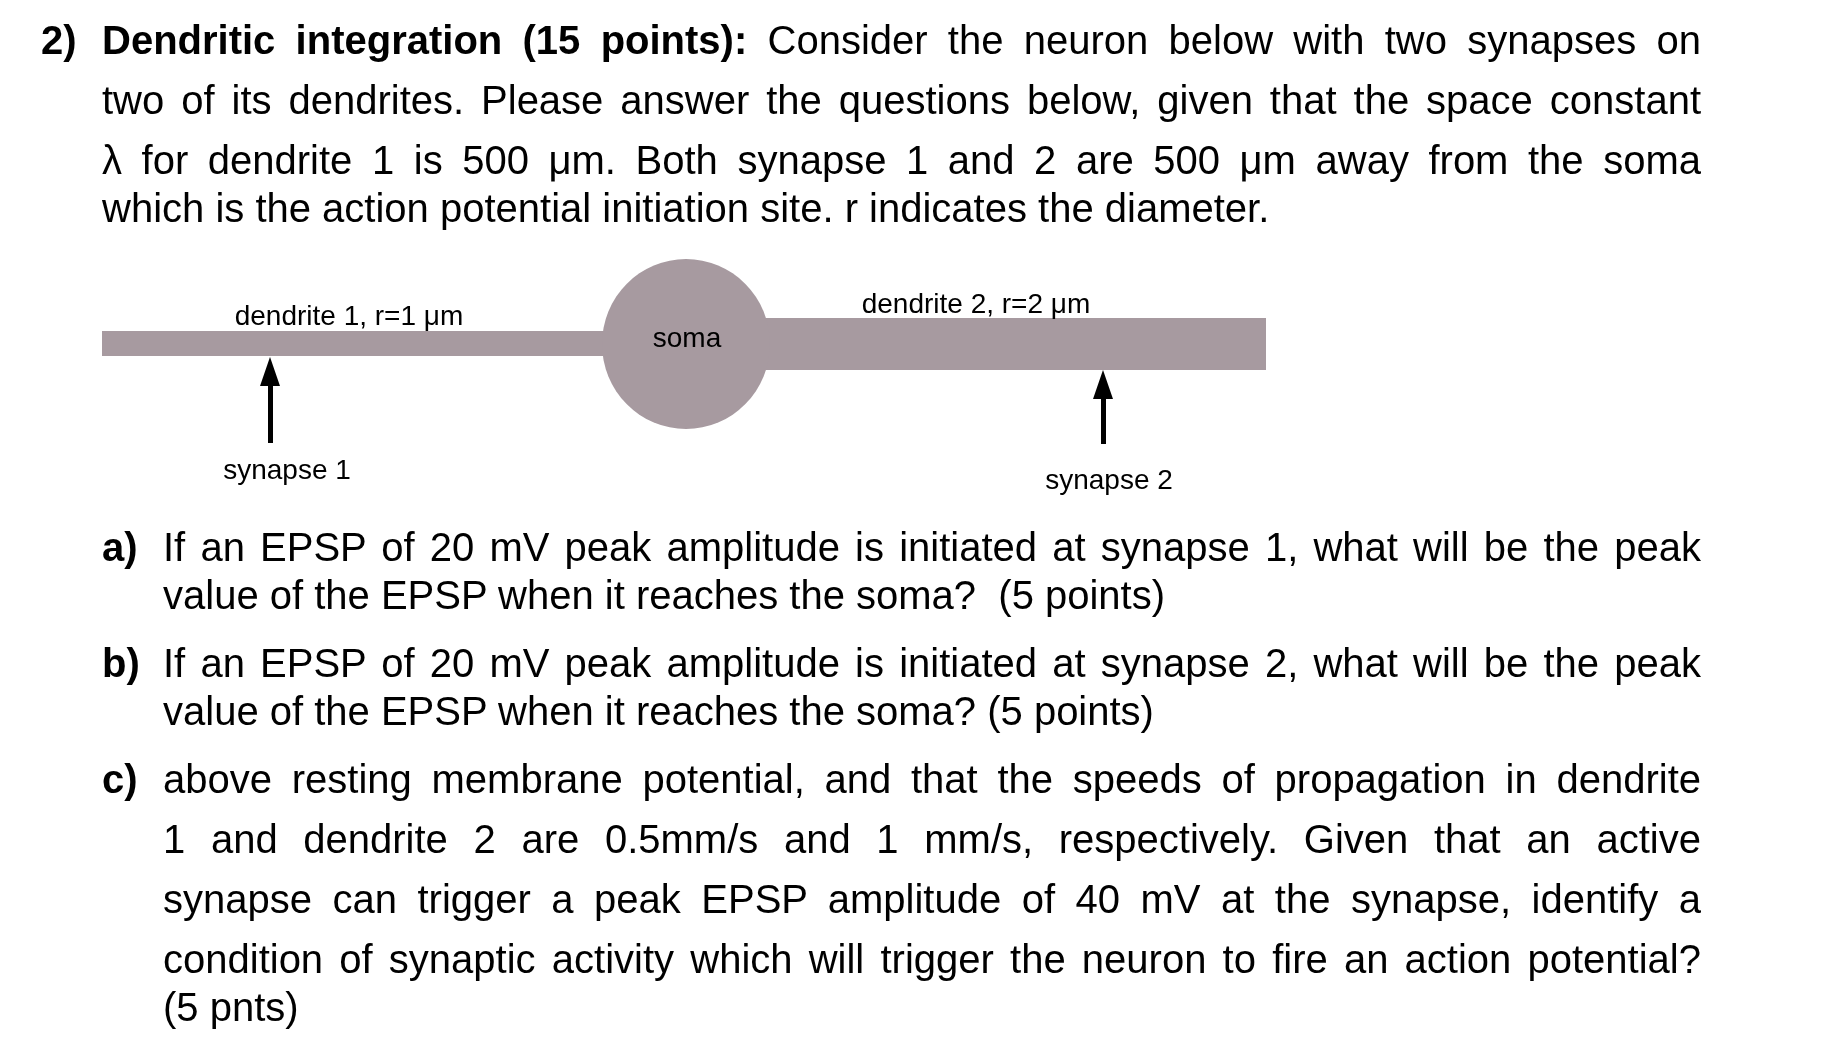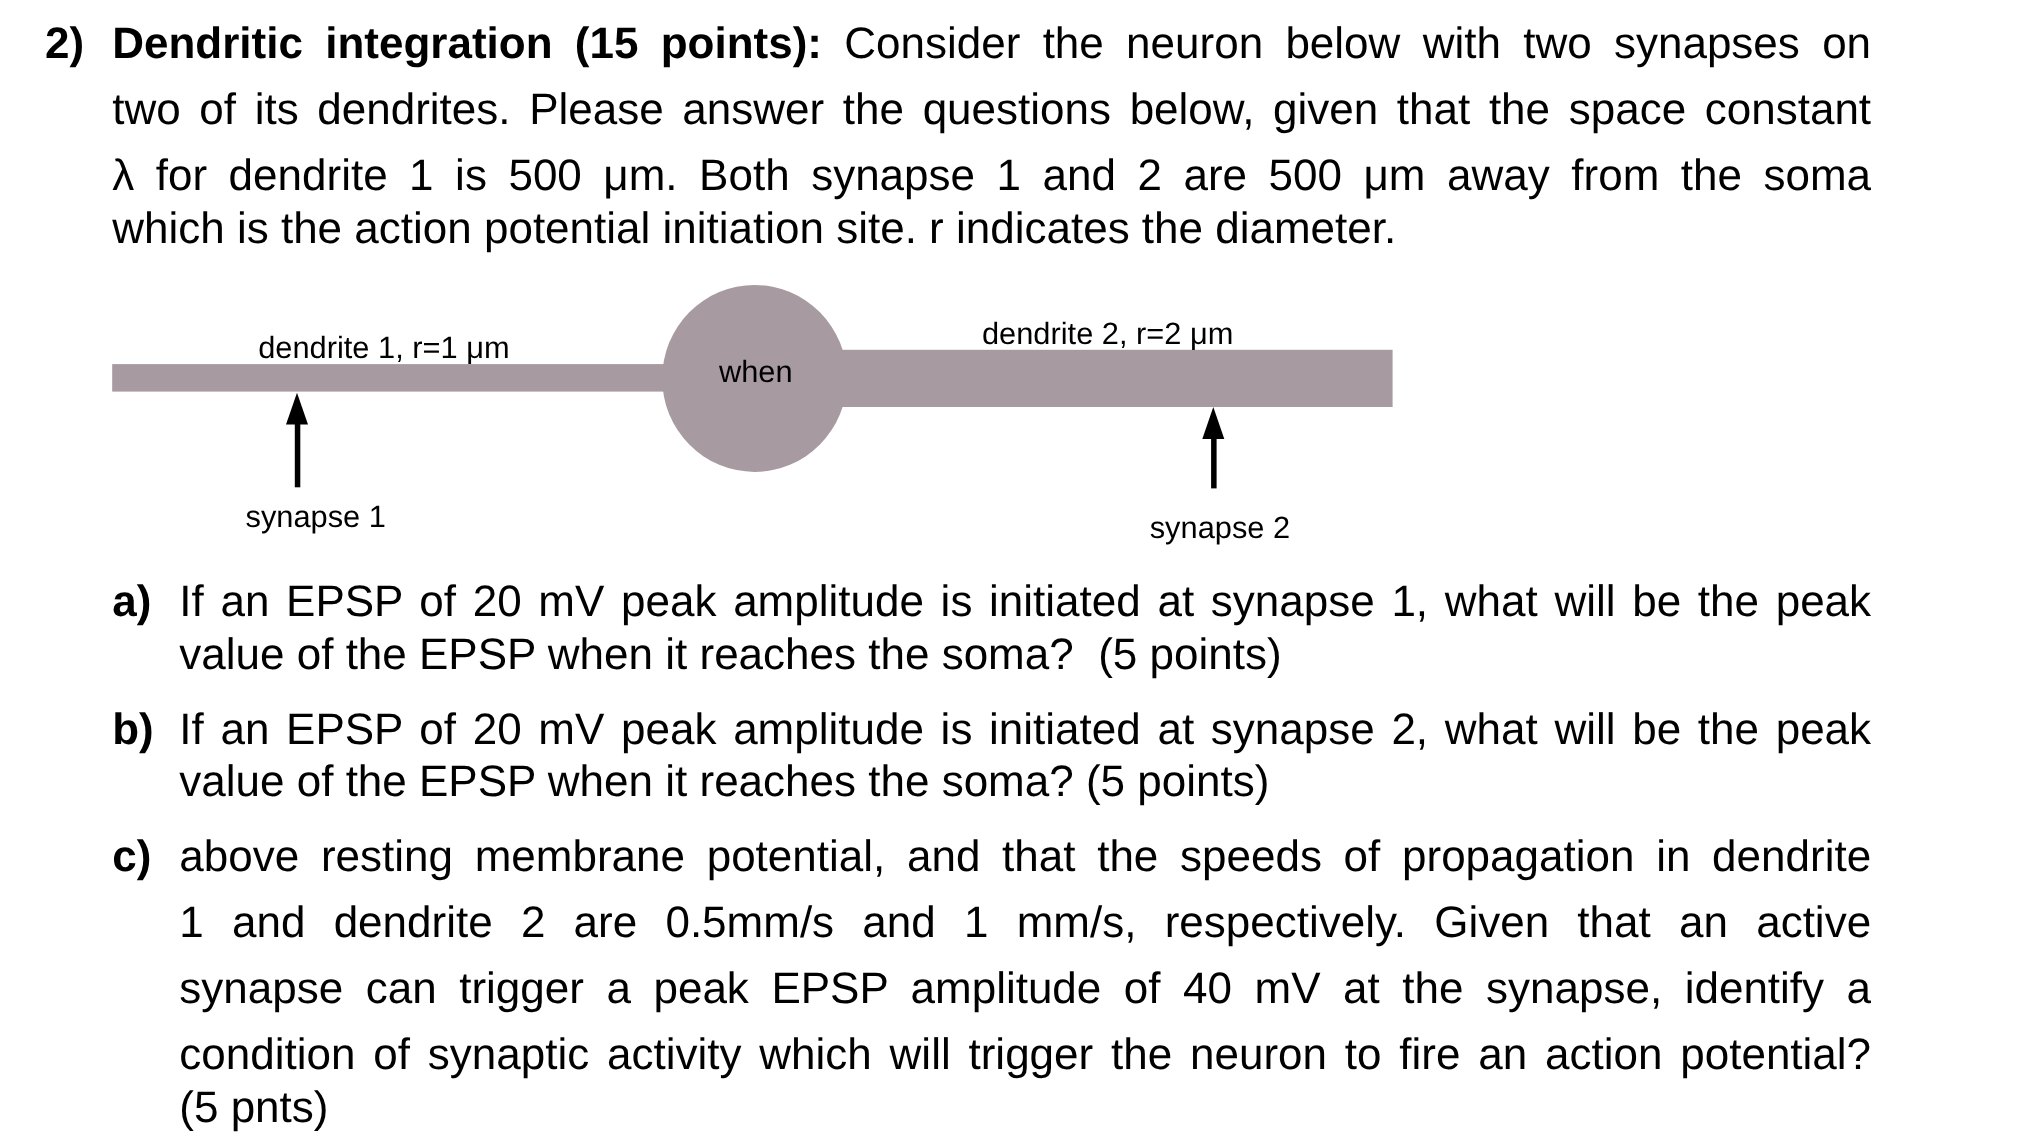--- a/index.html
+++ b/index.html
@@ -41,21 +41,21 @@
     background: #a79aa0; border-radius: 50%;
   }
   .dlabel {
     font-size: 28px;
     line-height: 32px;
     white-space: nowrap;
     transform: translateX(-50%);
     color: #000;
   }
   .lbl-d1   { left: 349px;  top: 276px; }
-  .lbl-d2   { left: 1007px; top: 264px; }
+  .lbl-d2   { left: 976px; top: 264px; }
   .lbl-soma { left: 687px;  top: 298px; }
   .lbl-s1   { left: 287px;  top: 222px; }
   .lbl-s2   { left: 1109px; top: 232px; }
   .lbl-d1, .lbl-d2 { top: auto; }
   .lbl-d1 { top: 68px; }
   .lbl-d2 { top: 56px; }
   .lbl-soma { top: 90px; }
 
   .arrow-head {
     width: 0; height: 0;
@@ -82,21 +82,21 @@
     <div class="line last">which is the action potential initiation site. r indicates the diameter.</div>
   </div>
 
   <div class="diagram">
     <div class="bar bar-d1"></div>
     <div class="bar bar-d2"></div>
     <div class="soma-circle"></div>
 
     <div class="dlabel lbl-d1">dendrite 1, r=1 μm</div>
     <div class="dlabel lbl-d2">dendrite 2, r=2 μm</div>
-    <div class="dlabel lbl-soma">when</div>
+    <div class="dlabel lbl-soma">soma</div>
 
     <div class="arrow-head head-s1"></div>
     <div class="arrow-shaft shaft-s1"></div>
     <div class="dlabel lbl-s1">synapse 1</div>
 
     <div class="arrow-head head-s2"></div>
     <div class="arrow-shaft shaft-s2"></div>
     <div class="dlabel lbl-s2">synapse 2</div>
   </div>
 

